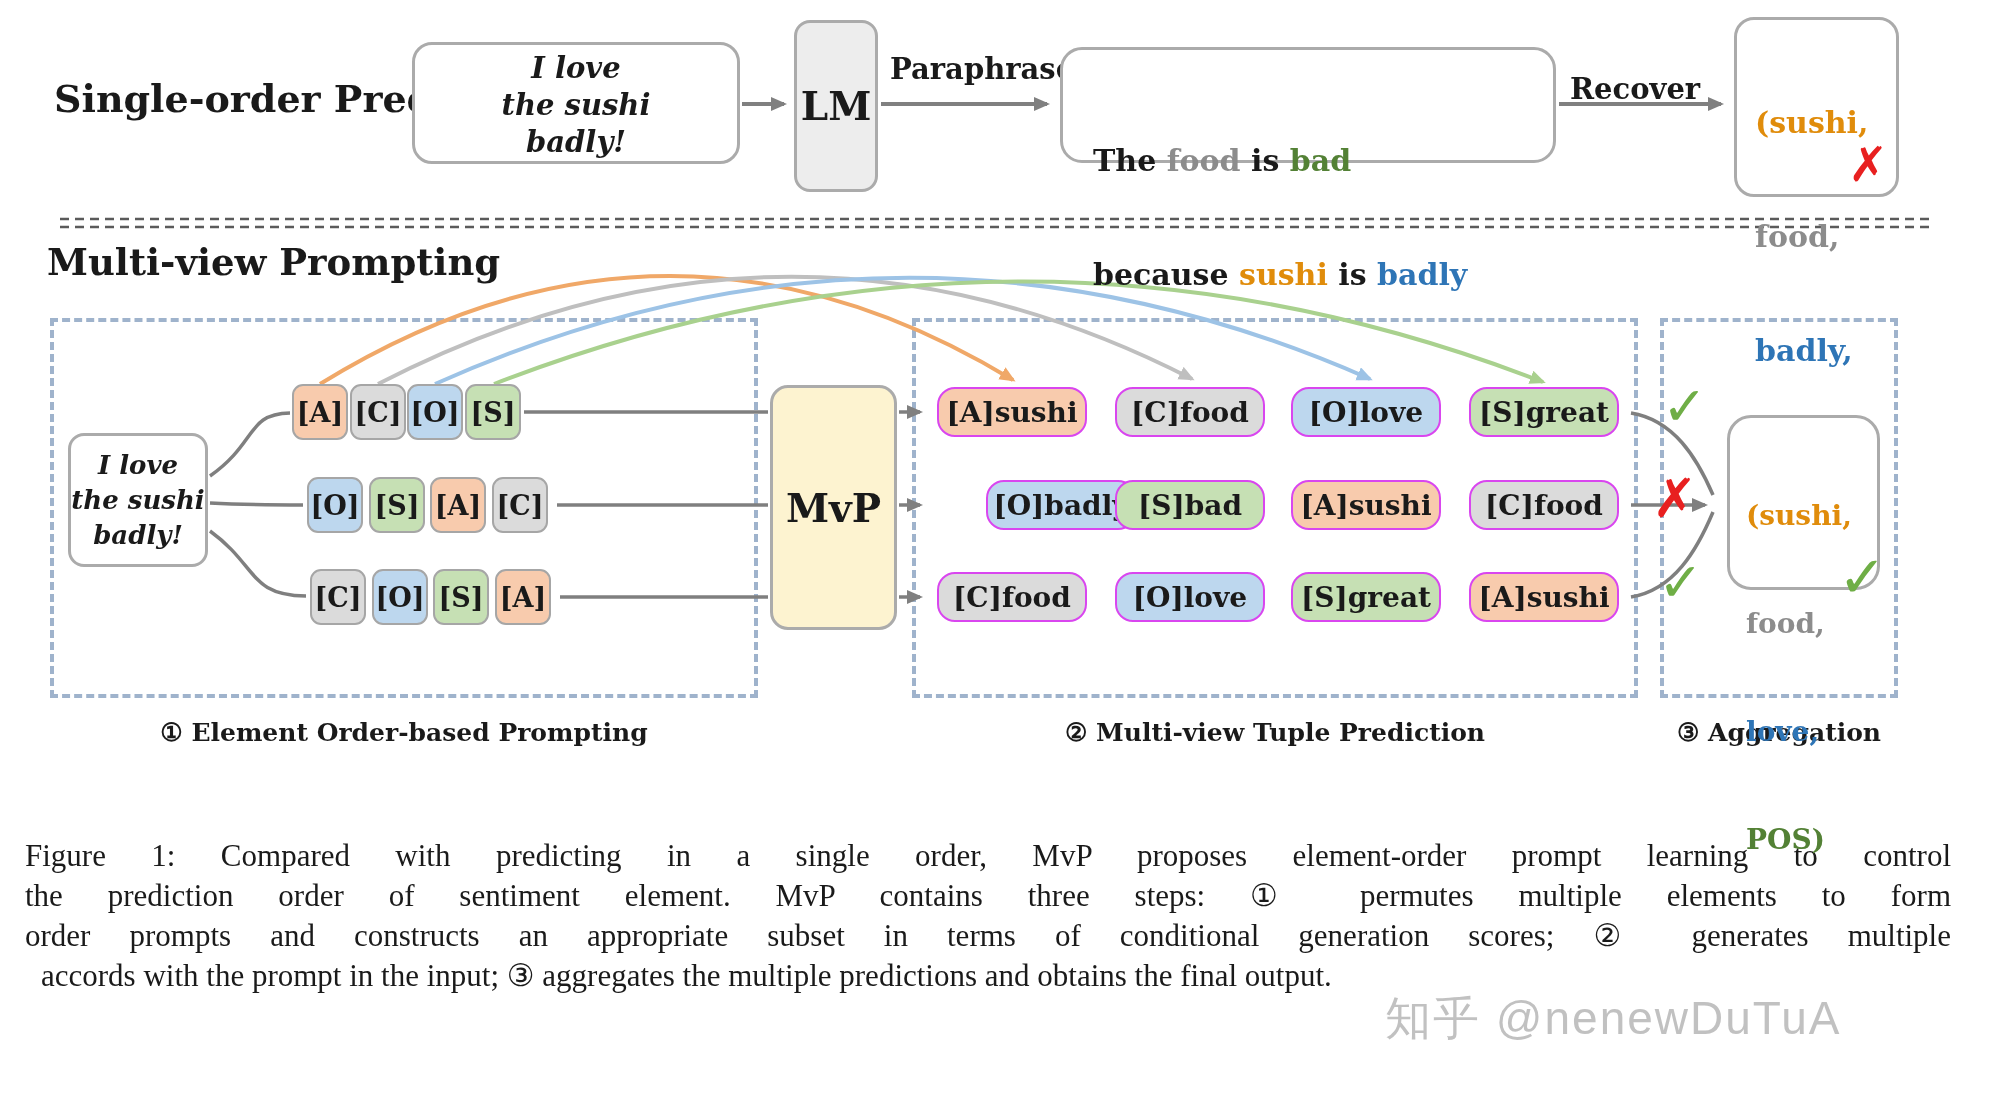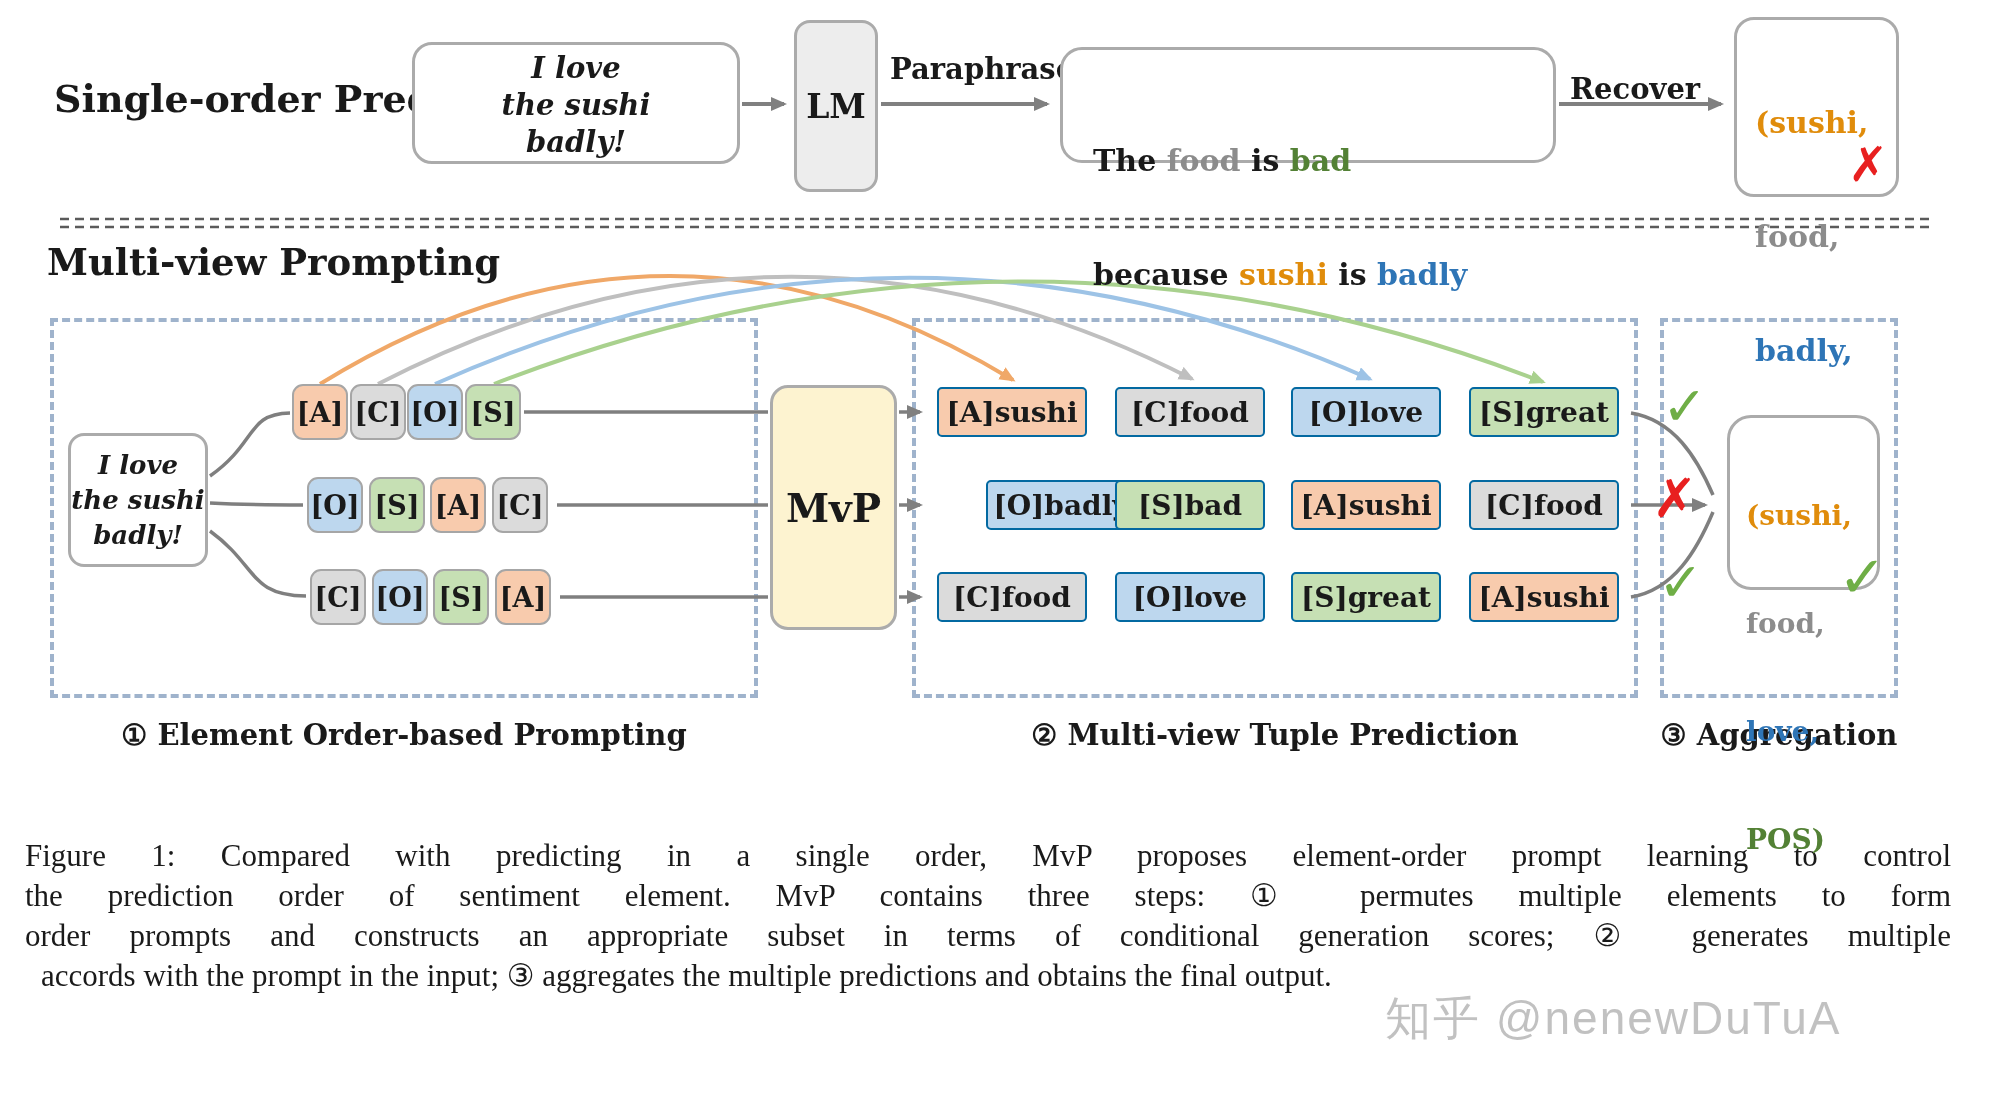--- a/index.html
+++ b/index.html
@@ -10,31 +10,31 @@
   .h1{font-weight:bold;font-size:38px;letter-spacing:0px;}
   .h2{font-weight:bold;font-size:37px;}
   
   .box{position:absolute;background:#fff;border:3px solid #ABABAB;border-radius:20px;box-sizing:border-box;}
   .ital{font-style:italic;font-weight:bold;text-align:center;}
   
   .tok{position:absolute;width:56px;height:56px;border:2px solid #A6A6A6;border-radius:11px;
        box-sizing:border-box;display:flex;align-items:center;justify-content:center;
        font-weight:bold;font-size:27px;}
   
-  .cell{position:absolute;width:150px;height:50px;border:2px solid #0369a1;border-radius:5px;
+  .cell{position:absolute;width:150px;height:50px;border:2px solid #d946ef;border-radius:18px;
         box-sizing:border-box;display:flex;align-items:center;justify-content:center;
         font-weight:bold;font-size:28px;}
   .f-or{background:#F8CBAD;} .f-gr{background:#DBDBDB;} .f-bl{background:#BDD7EE;} .f-gn{background:#C6E0B4;}
   .c-black{color:#1a1a1a;} .c-orange{color:#E08C0B;} .c-gray{color:#8C8C8C;}
   .c-blue{color:#2E75B6;} .c-green{color:#538135;}
   .dbox{position:absolute;border:4px dashed #9FB3CC;box-sizing:border-box;z-index:0;}
   .mark{position:absolute;font-family:"DejaVu Sans",sans-serif;font-weight:bold;z-index:3;line-height:1;}
   .check{color:#6FAE46;} .cross{color:#E82020;}
   .lbl{font-weight:bold;font-size:29px;text-align:center;}
-  .steplbl{position:absolute;top:718px;font-weight:bold;font-size:29px;text-align:center;}
+  .steplbl{position:absolute;top:718px;font-weight:bold;font-size:25px;text-align:center;}
   .linebox{font-weight:bold;font-size:30px;line-height:38px;white-space:pre-wrap;}
   .capline{position:relative;font-family:"Liberation Serif",serif;font-size:31px;line-height:40px;
            text-align:justify;text-align-last:justify;}
   .capline.last{text-align:left;text-align-last:left;margin-left:16px;}
   #watermark{position:absolute;left:1385px;top:988px;font-family:"Liberation Sans",sans-serif;
              font-size:46px;color:#8f8f8f;opacity:0.55;letter-spacing:2px;z-index:6;}
   svg.overlay{position:absolute;left:0;top:0;z-index:1;pointer-events:none;}
   .z2{z-index:2;}
 </style>
 </head>
@@ -111,21 +111,21 @@
   <div class="abs h1 z2" style="left:54px;top:76px;">Single-order Prediction</div>
 
   <div class="box z2" style="left:412px;top:42px;width:328px;height:122px;">
     <div class="ital" style="font-size:29px;line-height:37px;padding-top:5px;">
       <div>I love</div>
       <div>the sushi</div>
       <div>badly!</div>
     </div>
   </div>
 
-  <div class="box z2" style="left:794px;top:20px;width:84px;height:172px;background:#EDEDED;border-radius:16px;display:flex;align-items:center;justify-content:center;font-weight:bold;font-size:33px;">LM</div>
+  <div class="box z2" style="left:794px;top:20px;width:84px;height:172px;background:#EDEDED;border-radius:16px;display:flex;align-items:center;justify-content:center;font-weight:bold;font-size:39px;">LM</div>
 
   <div class="abs lbl z2" style="left:890px;top:52px;width:170px;">Paraphrase</div>
 
   <div class="box z2" style="left:1060px;top:47px;width:496px;height:116px;border-radius:22px;">
     <div class="linebox" style="padding:16px 0 0 30px;">
       <div><span class="c-black">The </span><span class="c-gray">food</span><span class="c-black"> is </span><span class="c-green">bad</span></div>
       <div><span class="c-black">because </span><span class="c-orange">sushi</span><span class="c-black"> is </span><span class="c-blue">badly</span></div>
     </div>
   </div>
 

